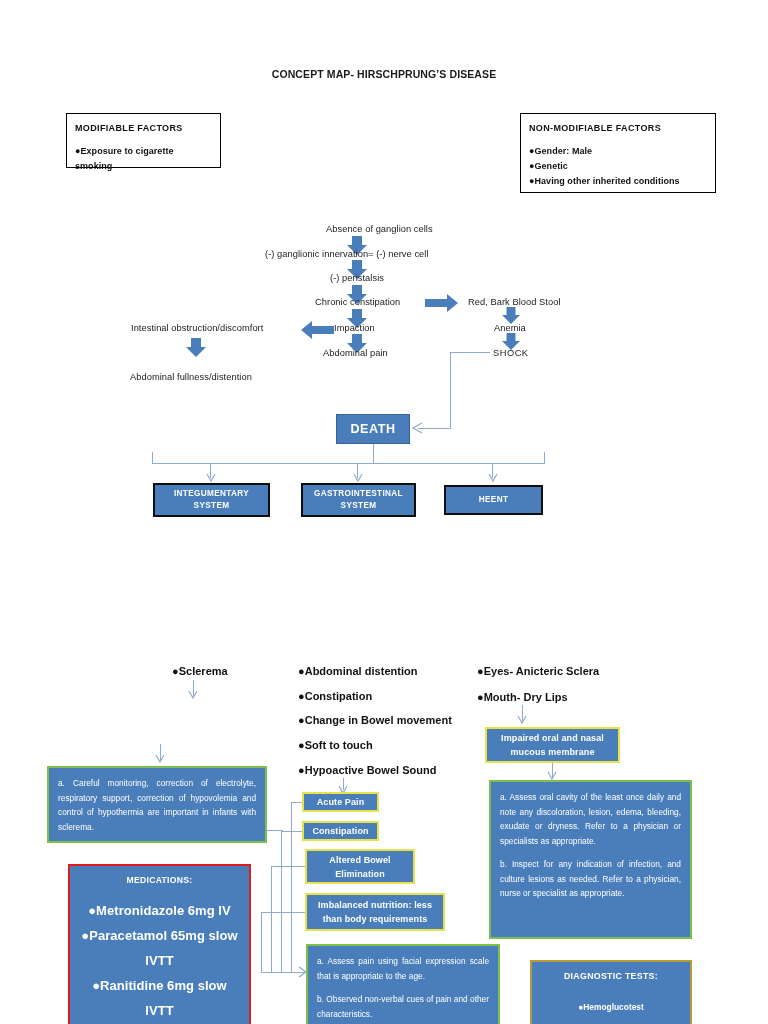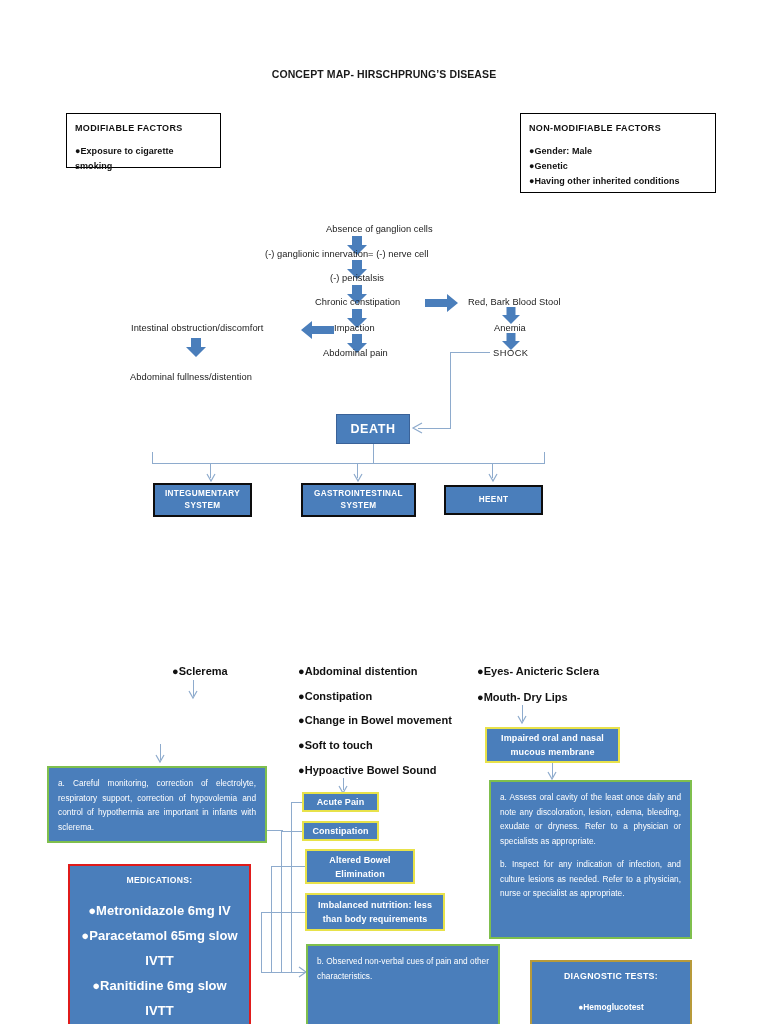--- a/index.html
+++ b/index.html
@@ -267,21 +267,21 @@
   <div class="abs line vline" style="left:357px; top:463px; height:15px;"></div>
   <svg class="abs" style="left:353px; top:473px;" width="10" height="10" viewBox="0 0 10 10">
     <path d="M1 1 L5 8 L9 1" fill="none" stroke="#8eabcd" stroke-width="1.2"></path>
   </svg>
 
   <div class="abs line vline" style="left:492px; top:463px; height:15px;"></div>
   <svg class="abs" style="left:488px; top:473px;" width="10" height="10" viewBox="0 0 10 10">
     <path d="M1 1 L5 8 L9 1" fill="none" stroke="#8eabcd" stroke-width="1.2"></path>
   </svg>
 
-  <div class="abs blue-box system-box" style="left:153px; top:483px; width:99px; height:34px; flex-direction:column;">
+  <div class="abs blue-box system-box" style="left:153px; top:483px; width:117px; height:34px; flex-direction:column;">
     <span>INTEGUMENTARY</span>
     <span>SYSTEM</span>
   </div>
 
   <div class="abs blue-box system-box" style="left:301px; top:483px; width:115px; height:34px; flex-direction:column;text-align:center;">
     <span>GASTROINTESTINAL</span>
     <span>SYSTEM</span>
   </div>
 
   <div class="abs blue-box system-box" style="left:444px; top:485px; width:99px; height:30px;">
@@ -355,20 +355,21 @@
   <div class="abs line vline" style="left:261px; top:912px; height:60px;"></div>
 
   <div class="abs line hline" style="left:261px; top:972px; width:44px;"></div>
   <svg class="abs" style="left:298px; top:966px;" width="10" height="12" viewBox="0 0 10 12">
     <path d="M1 1 L8 6 L1 11" fill="none" stroke="#8eabcd" stroke-width="1.2"></path>
   </svg>
 
   <div class="abs line hline" style="left:267px; top:830px; width:16px;"></div>
 
   <div class="abs blue-box care-box" style="left:306px; top:944px; width:194px; height:90px;">
+    <p>a. Assess pain using facial expression scale that is appropriate to the age.</p>
     <p>b. Observed non-verbal cues of pain and other characteristics.</p>
   </div>
 
   <div class="abs assess-item" style="left:477px; top:665px;">●Eyes- Anicteric Sclera</div>
   <div class="abs assess-item" style="left:477px; top:691px;">●Mouth- Dry Lips</div>
 
   <div class="abs line vline" style="left:522px; top:705px; height:16px;"></div>
   <svg class="abs" style="left:517px; top:715px;" width="10" height="10" viewBox="0 0 10 10">
     <path d="M1 1 L5 8 L9 1" fill="none" stroke="#8eabcd" stroke-width="1.2"></path>
   </svg>

